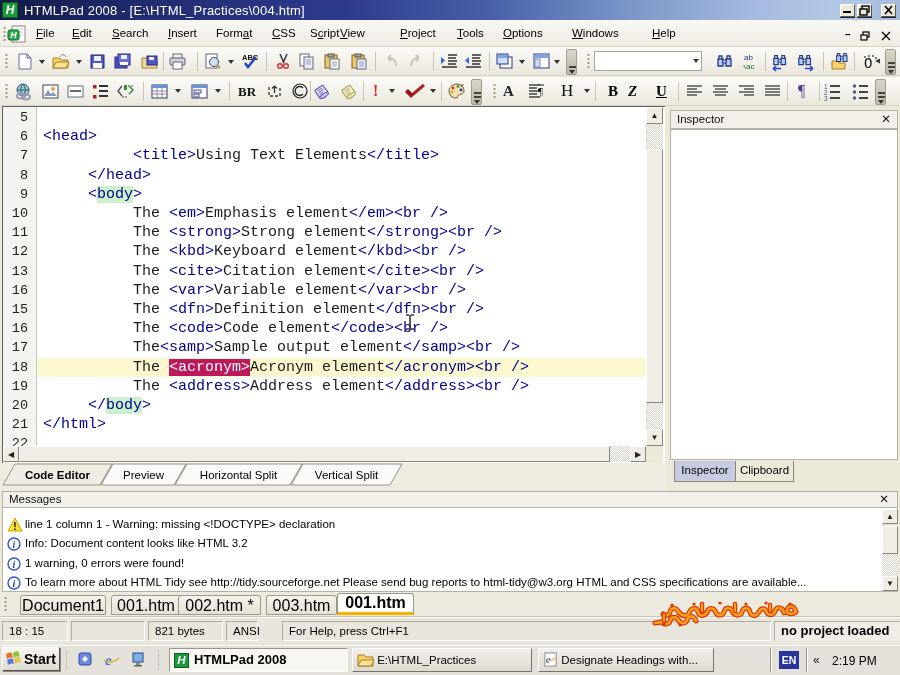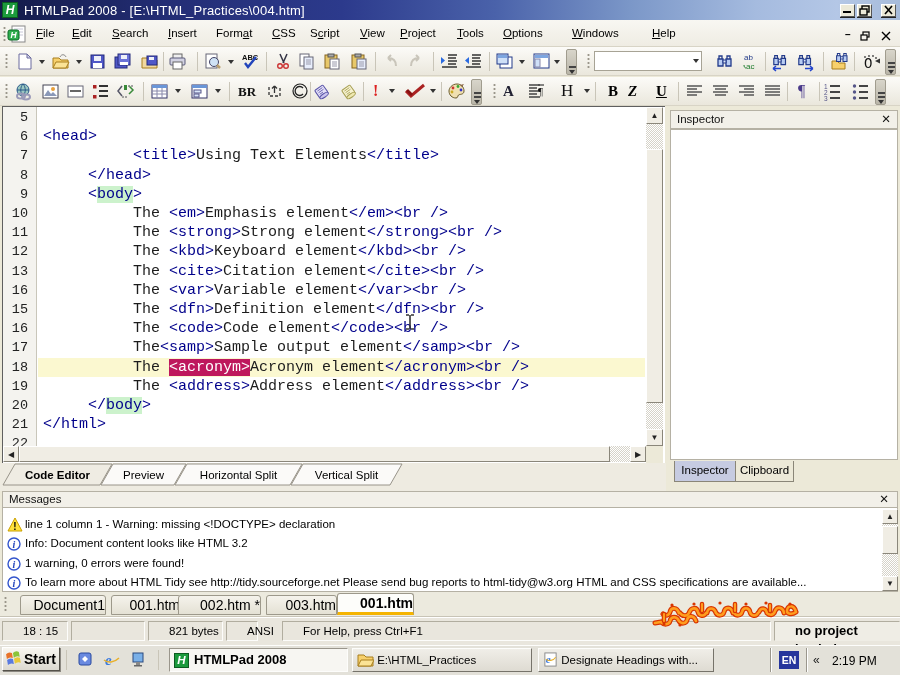--- a/index.html
+++ b/index.html
@@ -23,23 +23,23 @@
 .lnum{position:absolute;width:25px;text-align:right;font-family:"Liberation Mono",monospace;font-size:13.5px;color:#222;line-height:19.4px}
 .tag{color:#00008b}
 .hlgreen{background:#ccf2cc}
 .sbtn{position:absolute;background:#f0ede4;border:1px solid;border-color:#fff #8a867a #8a867a #fff;
   display:flex;align-items:center;justify-content:center;font-size:8px;color:#222}
 .sthumb{position:absolute;background:#f0ede4;border:1px solid;border-color:#fff #8a867a #8a867a #fff}
 .strack{position:absolute;background:repeating-conic-gradient(#fff 0 25%,#d6d3c9 0 50%) 0 0/2px 2px}
 .rphead{position:absolute;background:#f2f0e9;border:1px solid #b5b1a4;font-size:11.5px;color:#111;line-height:17px;padding-left:6px}
 .rptab{position:absolute;height:21px;border:1px solid #8a8678;border-top:none;font-size:11.5px;line-height:19px;text-align:center}
 .msgrow{position:absolute;font-size:11.5px;color:#000;white-space:nowrap}
-.dtab{position:absolute;top:595px;height:20px;background:linear-gradient(180deg,#f5f3ec,#e4e1d4);border:1px solid #9d998b;border-radius:3px 3px 0 0;font-size:14px;text-align:right;line-height:19px}
+.dtab{position:absolute;top:595px;height:20px;background:linear-gradient(180deg,#f5f3ec,#e4e1d4);border:1px solid #9d998b;border-radius:3px 3px 0 0;font-size:16px;text-align:center;line-height:19px}
 .dtabactive{top:593px;height:22px;background:#fdfdfa;font-weight:bold;border-bottom:3px solid #f5b400;line-height:18px}
-.spanel{position:absolute;top:621px;height:20px;border:1px solid;border-color:#b1ad9f #fdfdfb #fdfdfb #b1ad9f;font-size:11.5px;line-height:18px;padding-left:20px;color:#000}
+.spanel{position:absolute;top:621px;height:20px;border:1px solid;border-color:#b1ad9f #fdfdfb #fdfdfb #b1ad9f;font-size:11.5px;line-height:18px;padding-left:6px;color:#000}
 .taskbtn{position:absolute;top:648px;height:24px;background:linear-gradient(180deg,#f0eee8,#dedbd2);border:1px solid;border-color:#fdfdfb #76736a #76736a #fdfdfb;font-size:11.5px;line-height:22px;white-space:nowrap;overflow:hidden}
 .taskactive{background:#f7f6f2;border-color:#9a968c #fdfdfb #fdfdfb #9a968c;font-weight:bold}
 </style></head><body>
 <div class="abs titlebar"></div>
 <div class="abs" style="left:2px;top:2px;width:16px;height:16px;background:#1b9a3c;border:1px solid #0c5c20;color:#fff;font-weight:bold;font-style:italic;font-size:12px;text-align:center;line-height:14px">H</div>
 <div class="abs" style="left:24px;top:3px;color:#fff;font-weight:normal;font-size:13px;letter-spacing:0.2px">HTMLPad 2008 - [E:\HTML_Practices\004.htm]</div>
 <div class="abs wbtn" style="left:840px">
     <div style="margin-top:6px;margin-left:2px;width:8px;height:2px;background:#000"></div>
   </div>
 <div class="abs wbtn" style="left:857px">
@@ -61,21 +61,21 @@
     <rect x="1" y="5" width="11" height="10" rx="2" fill="#2fae4f" stroke="#0b6b26"></rect>
     <text x="6.5" y="13" font-size="8.5" font-style="italic" font-weight="bold" fill="#fff" text-anchor="middle" font-family="Liberation Sans">H</text>
   </svg>
 <div class="menuitem" style="left:36px"><u>F</u>ile</div>
 <div class="menuitem" style="left:72px"><u>E</u>dit</div>
 <div class="menuitem" style="left:112px"><u>S</u>earch</div>
 <div class="menuitem" style="left:168px"><u>I</u>nsert</div>
 <div class="menuitem" style="left:216px">Form<u>a</u>t</div>
 <div class="menuitem" style="left:272px"><u>C</u>SS</div>
 <div class="menuitem" style="left:310px">S<u>c</u>ript</div>
-<div class="menuitem" style="left:360px"><u>V</u>iew</div>
+<div class="menuitem" style="left:340px"><u>V</u>iew</div>
 <div class="menuitem" style="left:400px"><u>P</u>roject</div>
 <div class="menuitem" style="left:457px"><u>T</u>ools</div>
 <div class="menuitem" style="left:503px"><u>O</u>ptions</div>
 <div class="menuitem" style="left:572px"><u>W</u>indows</div>
 <div class="menuitem" style="left:652px"><u>H</u>elp</div>
 <div class="mdibtn" style="left:845px">–</div>
 <svg class="abs" style="left:860px;top:31px" width="10" height="10" viewBox="0 0 10 10">
     <rect x="3" y="1" width="6" height="5" fill="none" stroke="#000" stroke-width="1.2"></rect>
     <rect x="1" y="4" width="6" height="5" fill="#f4f2ec" stroke="#000" stroke-width="1.2"></rect>
   </svg>

